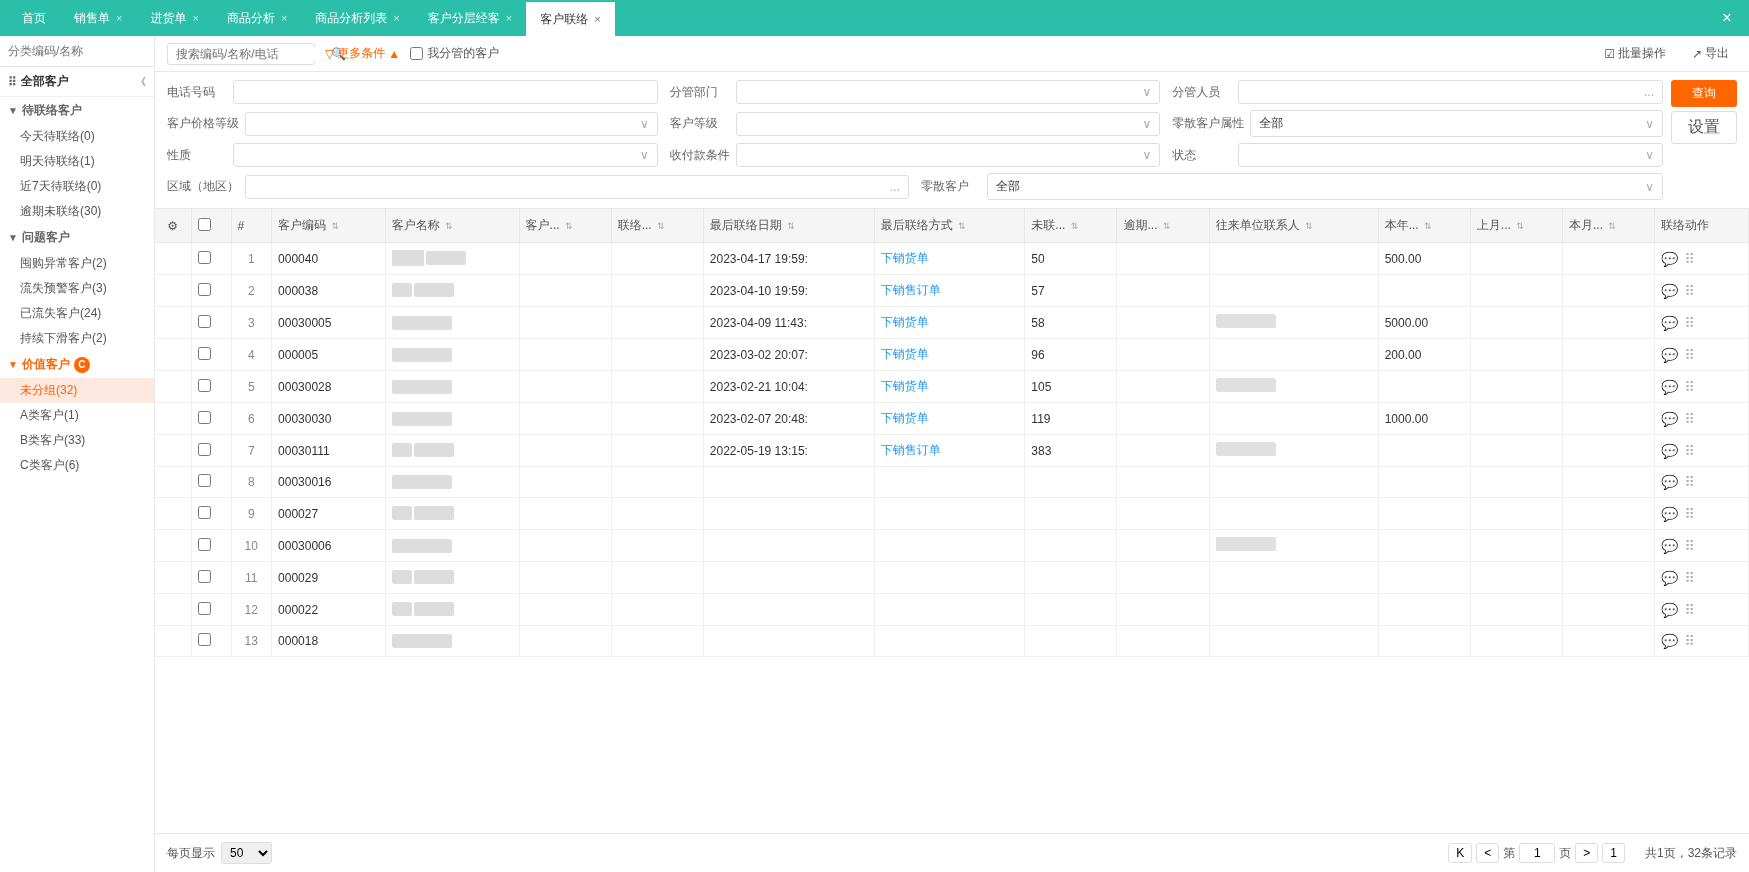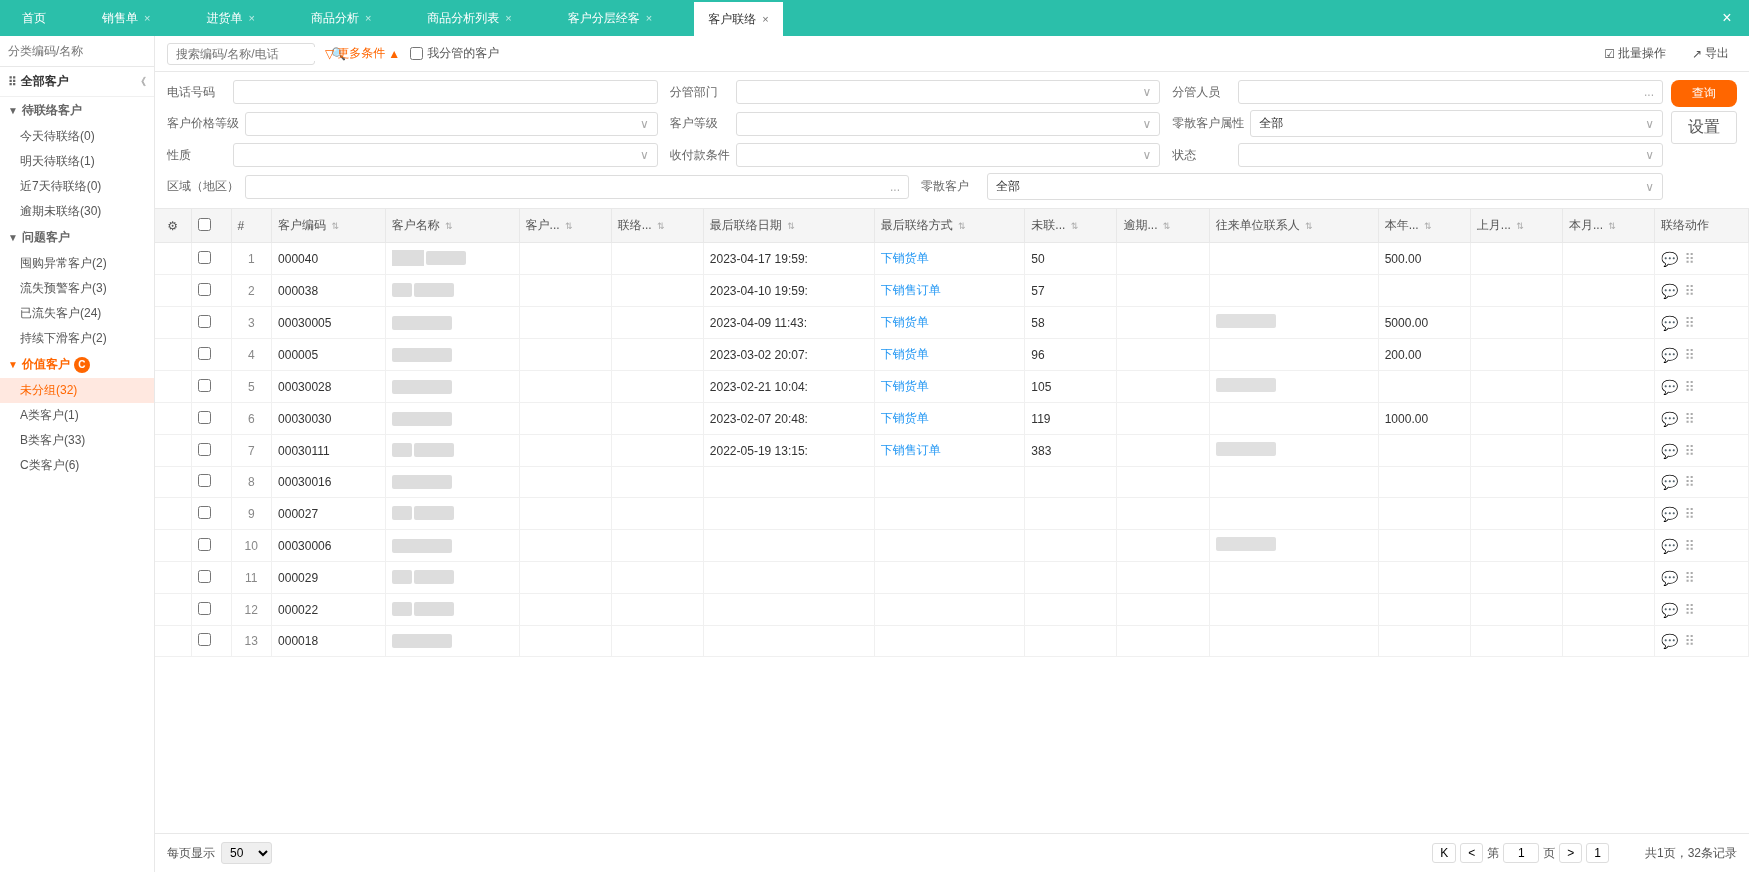--- a/index.html
+++ b/index.html
@@ -6,21 +6,20 @@
     body { background: #f5f5f5; overflow: hidden; }
 
     
     .top-nav {
       display: flex;
       align-items: center;
       background: #2bbfaa;
       height: 36px;
       padding: 0 8px;
       color: white;
-      gap: 28px;
     }
     .top-nav .nav-item {
       padding: 0 14px;
       height: 36px;
       display: flex;
       align-items: center;
       cursor: pointer;
       white-space: nowrap;
       font-size: 13px;
       position: relative;
@@ -228,21 +227,21 @@
     .filter-actions {
       display: flex;
       flex-direction: column;
       gap: 4px;
       margin-left: auto;
     }
     .btn-query {
       background: #ff6600;
       color: white;
       border: none;
-      border-radius: 8px;
+      border-radius: 3px;
       padding: 5px 16px;
       cursor: pointer;
       font-size: 12px;
     }
     .btn-reset {
       background: white;
       color: #555;
       border: 1px solid #ddd;
       border-radius: 3px;
       padding: 5px 16px;
@@ -315,21 +314,21 @@
       text-align: center;
     }
 
     
     .table-footer {
       display: flex;
       align-items: center;
       padding: 8px 12px;
       background: white;
       border-top: 1px solid #e8e8e8;
-      gap: 24px;
+      gap: 8px;
     }
     .footer-page-size {
       display: flex;
       align-items: center;
       gap: 6px;
       color: #555;
     }
     .footer-page-size select {
       border: 1px solid #ddd;
       border-radius: 3px;

